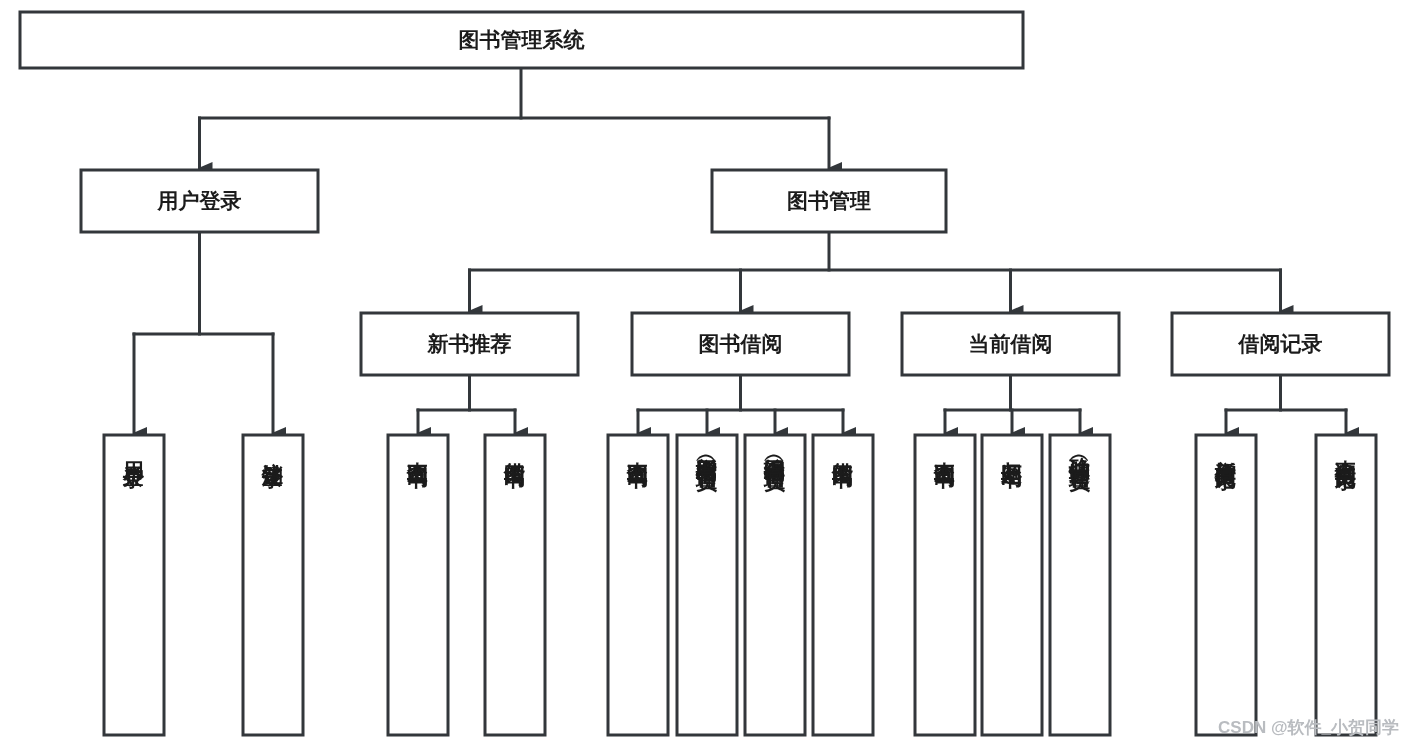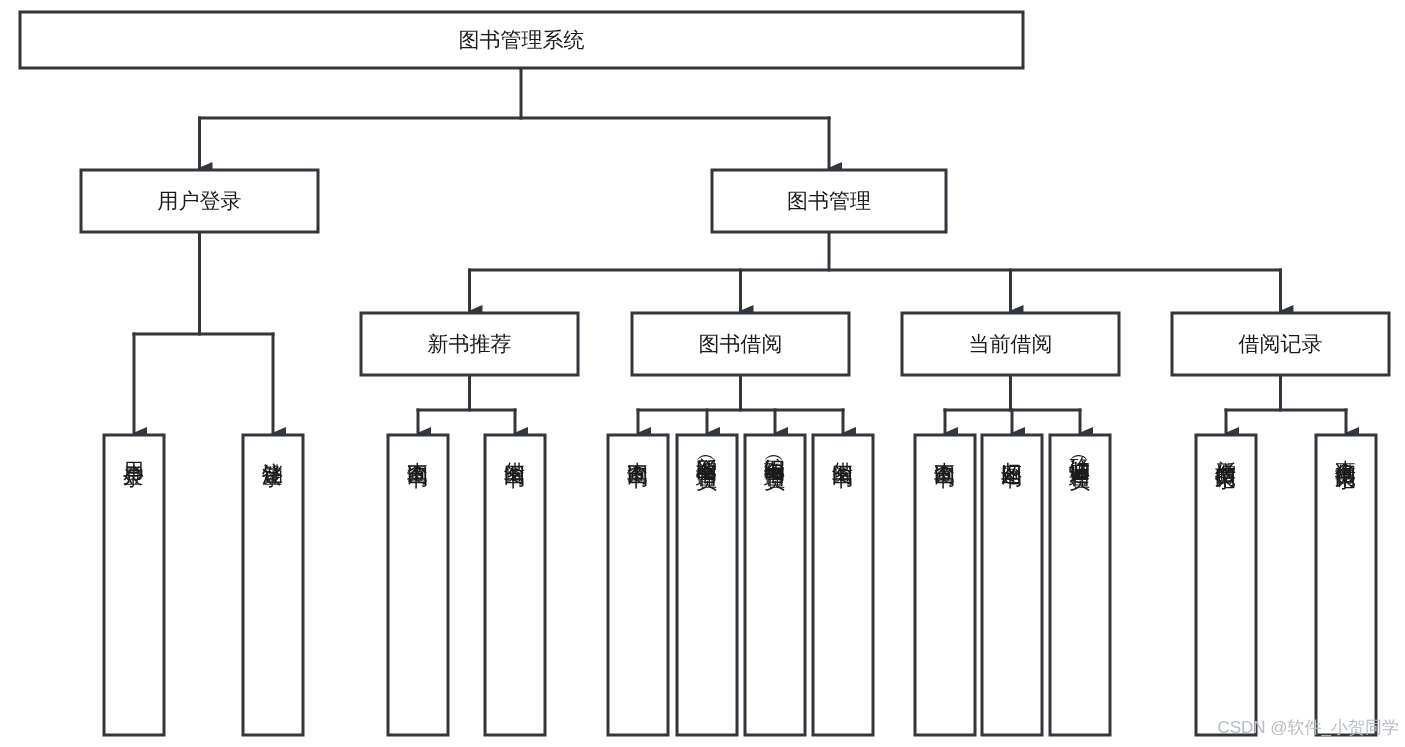--- a/index.html
+++ b/index.html
@@ -11,20 +11,21 @@
     width: 1405px;
     height: 747px;
     font-family: "Liberation Sans", "DejaVu Sans", sans-serif;
     overflow: hidden;
     position: relative;
   }
   #diagram-root {
     position: relative;
     width: 1405px;
     height: 747px;
+    font-weight: bold;
   }
   svg.diagram-canvas {
     position: absolute;
     top: 0;
     left: 0;
     width: 1405px;
     height: 747px;
   }
   .node-box {
     fill: #ffffff;

